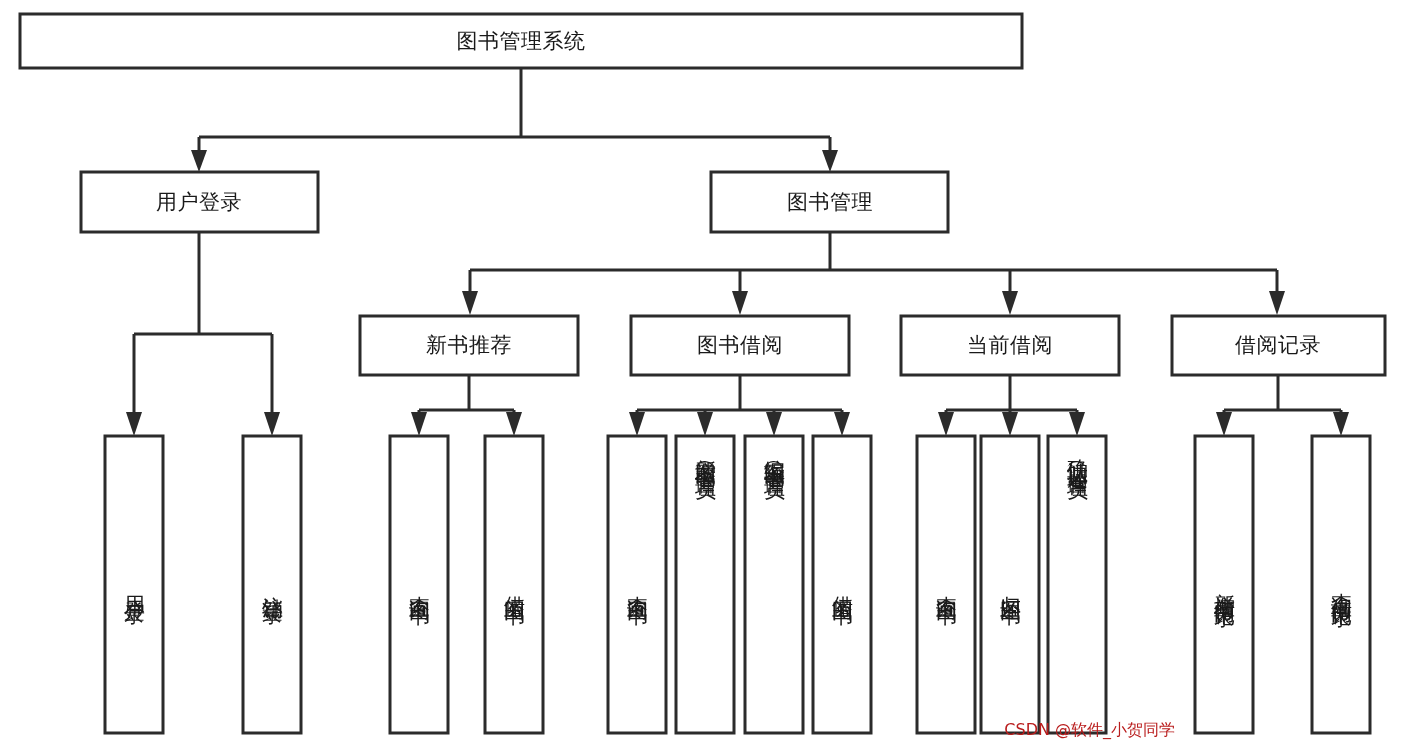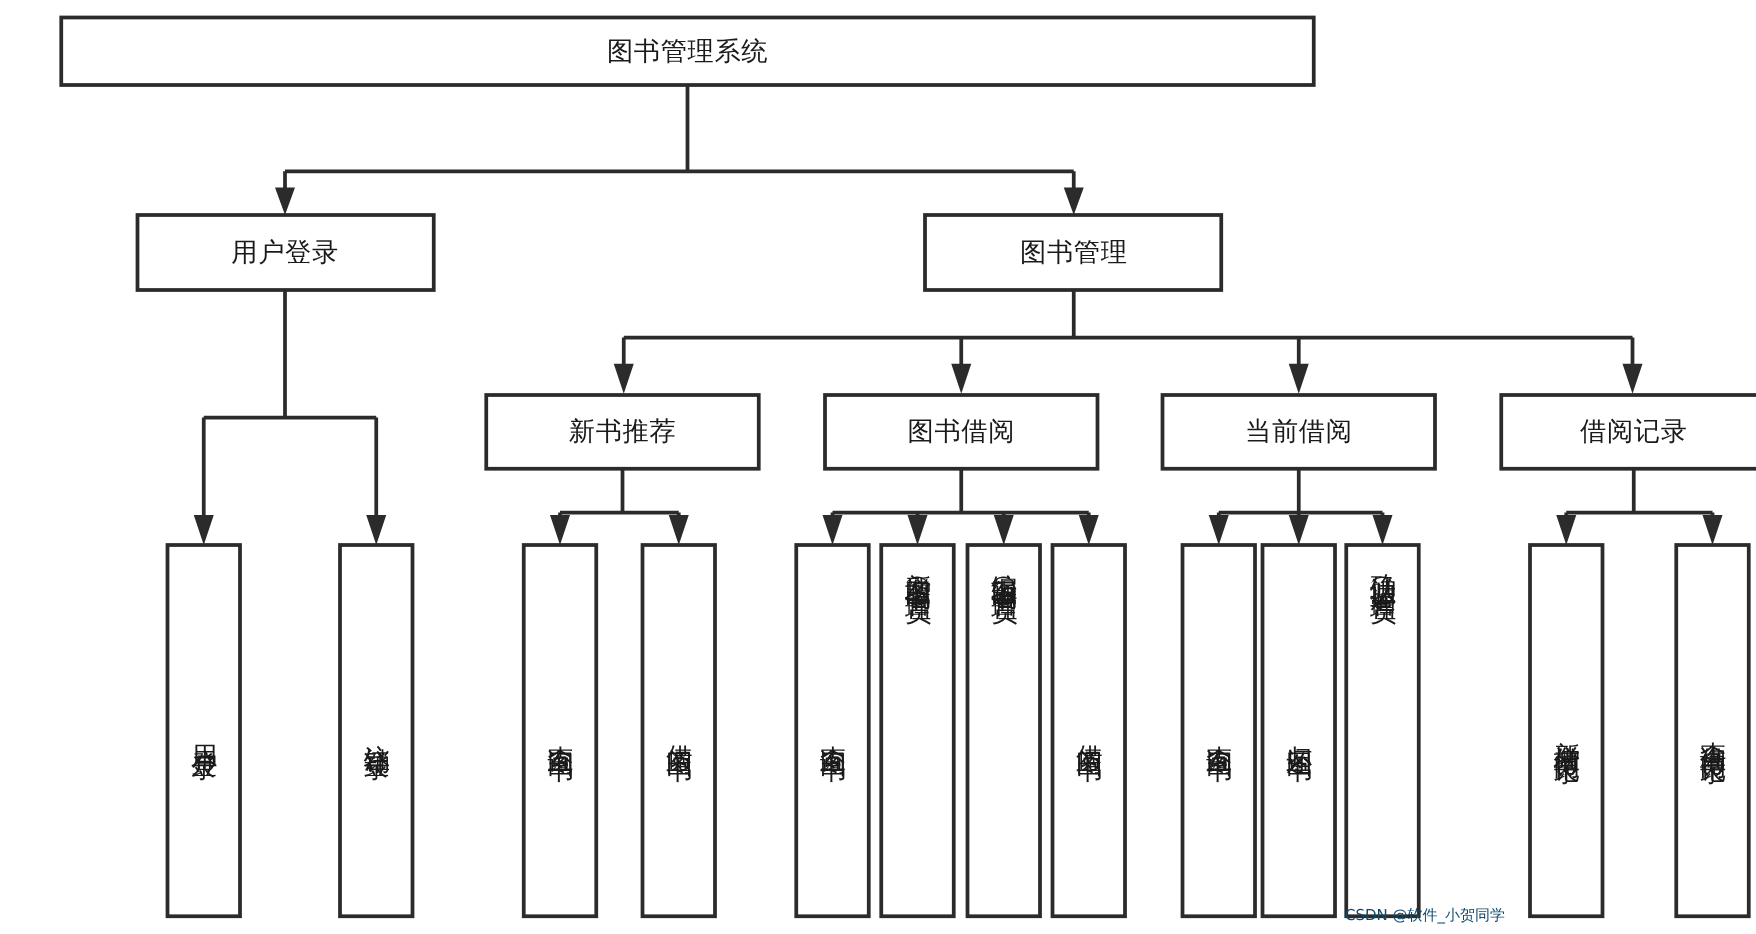--- a/index.html
+++ b/index.html
@@ -11,21 +11,20 @@
     width: 1405px;
     height: 747px;
     font-family: "DejaVu Sans", "Liberation Sans", sans-serif;
     overflow: hidden;
   }
   #diagram-root {
     position: relative;
     width: 1183px;
     height: 747px;
     background: #ffffff;
-    margin-left: 29px;
   }
   svg#flowchart {
     position: absolute;
     left: 0;
     top: 0;
     width: 1405px;
     height: 747px;
   }
   .node-rect {
     fill: #ffffff;
@@ -66,22 +65,22 @@
     line-height: 1;
     letter-spacing: 3px;
     white-space: nowrap;
     text-align: center;
   }
   #watermark {
     position: absolute;
     right: 8px;
     bottom: 6px;
     font-family: "DejaVu Sans", "Liberation Sans", sans-serif;
-    font-size: 12px;
-    color: #0c4a6e;
+    font-size: 16px;
+    color: #b91c1c;
     white-space: nowrap;
     pointer-events: none;
   }
 </style>
 </head>
 <body>
 
 <div id="diagram-root">
 
   <svg id="flowchart" viewBox="0 0 1405 747">

